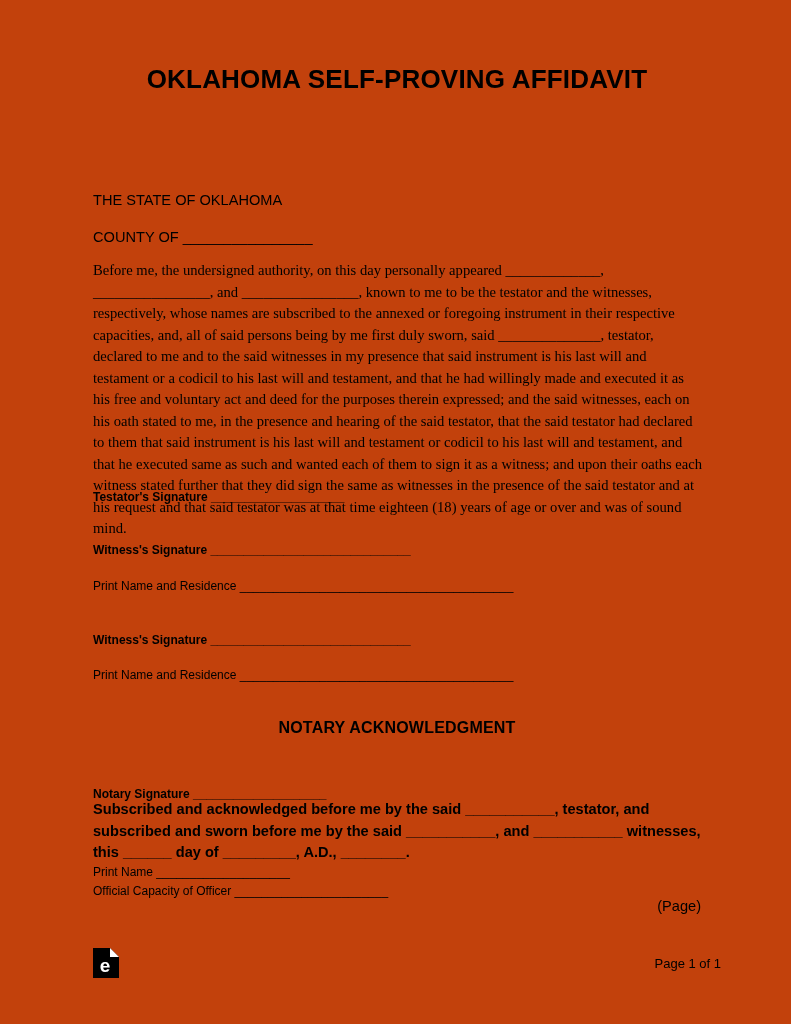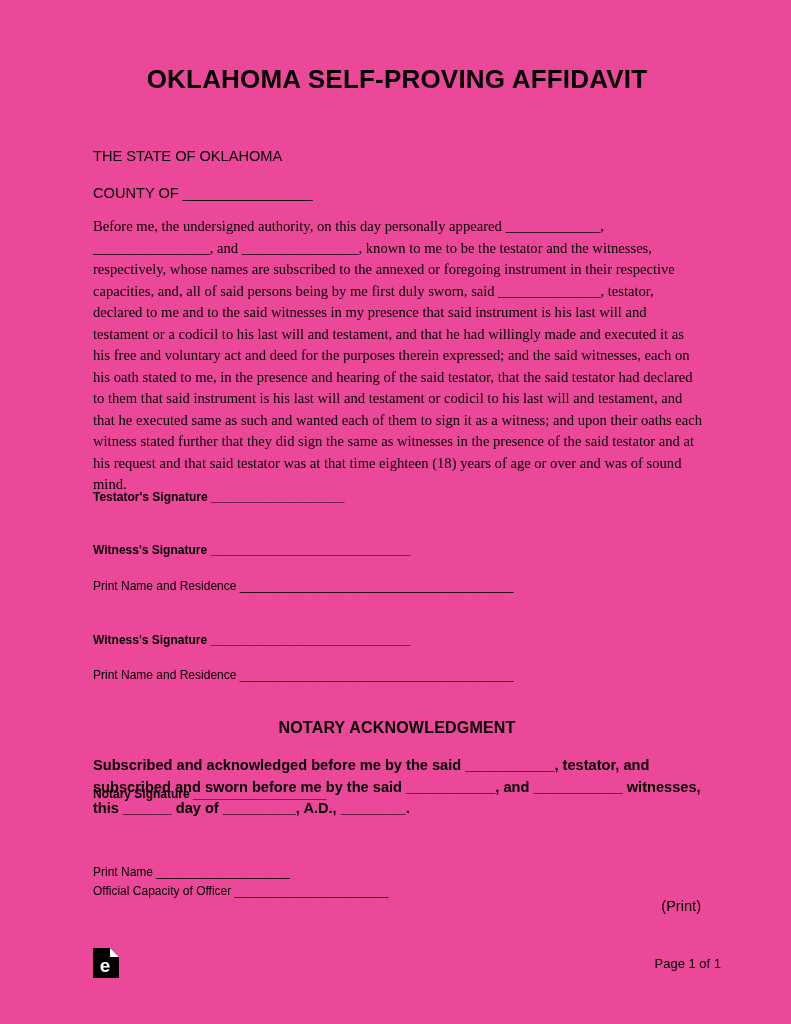--- a/index.html
+++ b/index.html
@@ -10,21 +10,21 @@
   }
   body {
     font-family: "Liberation Sans", sans-serif;
     color: #000000;
   }
   .page {
     position: relative;
     width: 791px;
     height: 1024px;
     margin: 0 auto;
-    background: #ec4899;
+    background: #c2410c;
     overflow: hidden;
     box-sizing: border-box;
   }
   .content {
     position: absolute;
     left: 93px;
     top: 0;
     width: 608px;
   }
 
@@ -43,20 +43,21 @@
   }
 
   
   .block {
     position: absolute;
     left: 0;
     width: 608px;
     font-size: 14.6px;
     line-height: 21.5px;
     text-align: left;
+    margin-top: 44px;
   }
   .state-line { top: 146px; }
   .county-line { top: 183px; }
   .main-para {
     top: 216px;
     width: 610px;
     font-family: Liberation Serif, serif;
   }
 
   .sig-row {
@@ -158,21 +159,21 @@
     <div class="section-heading">NOTARY ACKNOWLEDGMENT</div>
 
     <div class="block notary-para">Subscribed and acknowledged before me by the said ___________, testator, and subscribed and sworn before me by the said ___________, and ___________ witnesses, this ______ day of _________, A.D., ________.</div>
 
     <div class="sig-row bold notary-sig">Notary Signature ____________________</div>
 
     <div class="sig-row notary-print">Print Name ____________________</div>
 
     <div class="sig-row notary-capacity">Official Capacity of Officer _______________________</div>
 
-    <div class="seal">(Print)</div>
+    <div class="seal">(Page)</div>
 
   </div>
 
   <div class="footer">
     <span class="eforms-logo">
       <svg width="26" height="30" viewBox="0 0 26 30" aria-hidden="true">
         <path d="M0 0 H17 L26 9 V30 H0 Z" fill="#000000"></path>
         <path d="M17 0 L26 9 H17 Z" fill="#ffffff"></path>
         <text x="12" y="24" font-family="Liberation Sans, sans-serif" font-size="19" font-weight="bold" fill="#ffffff" text-anchor="middle">e</text>
       </svg>

